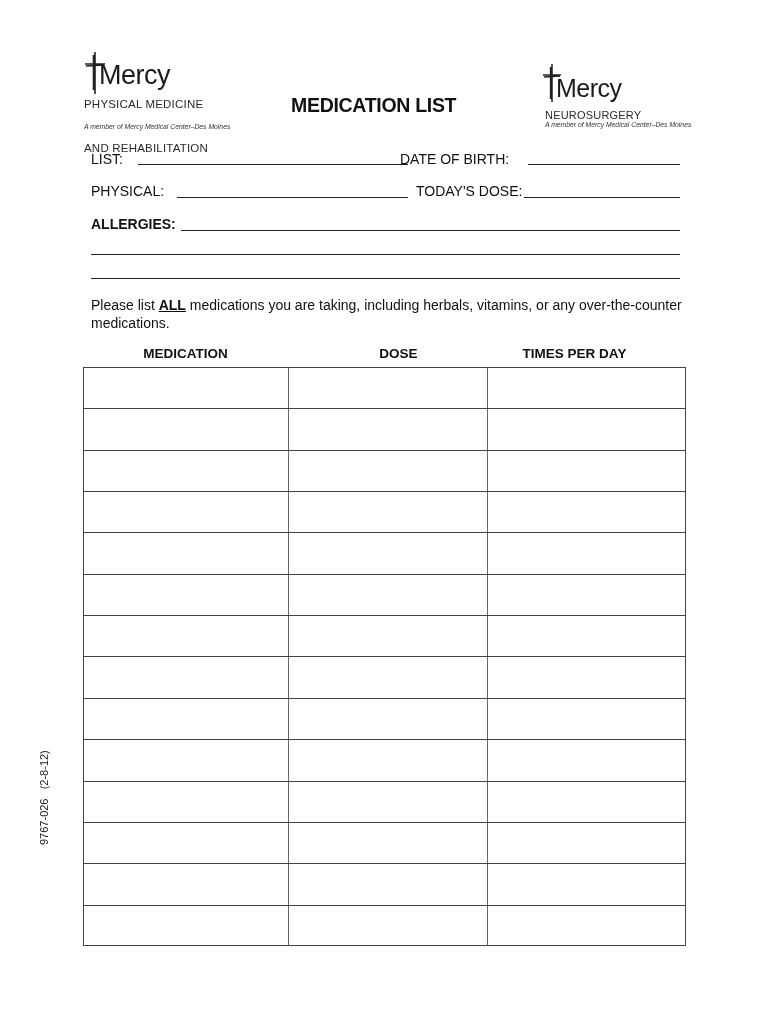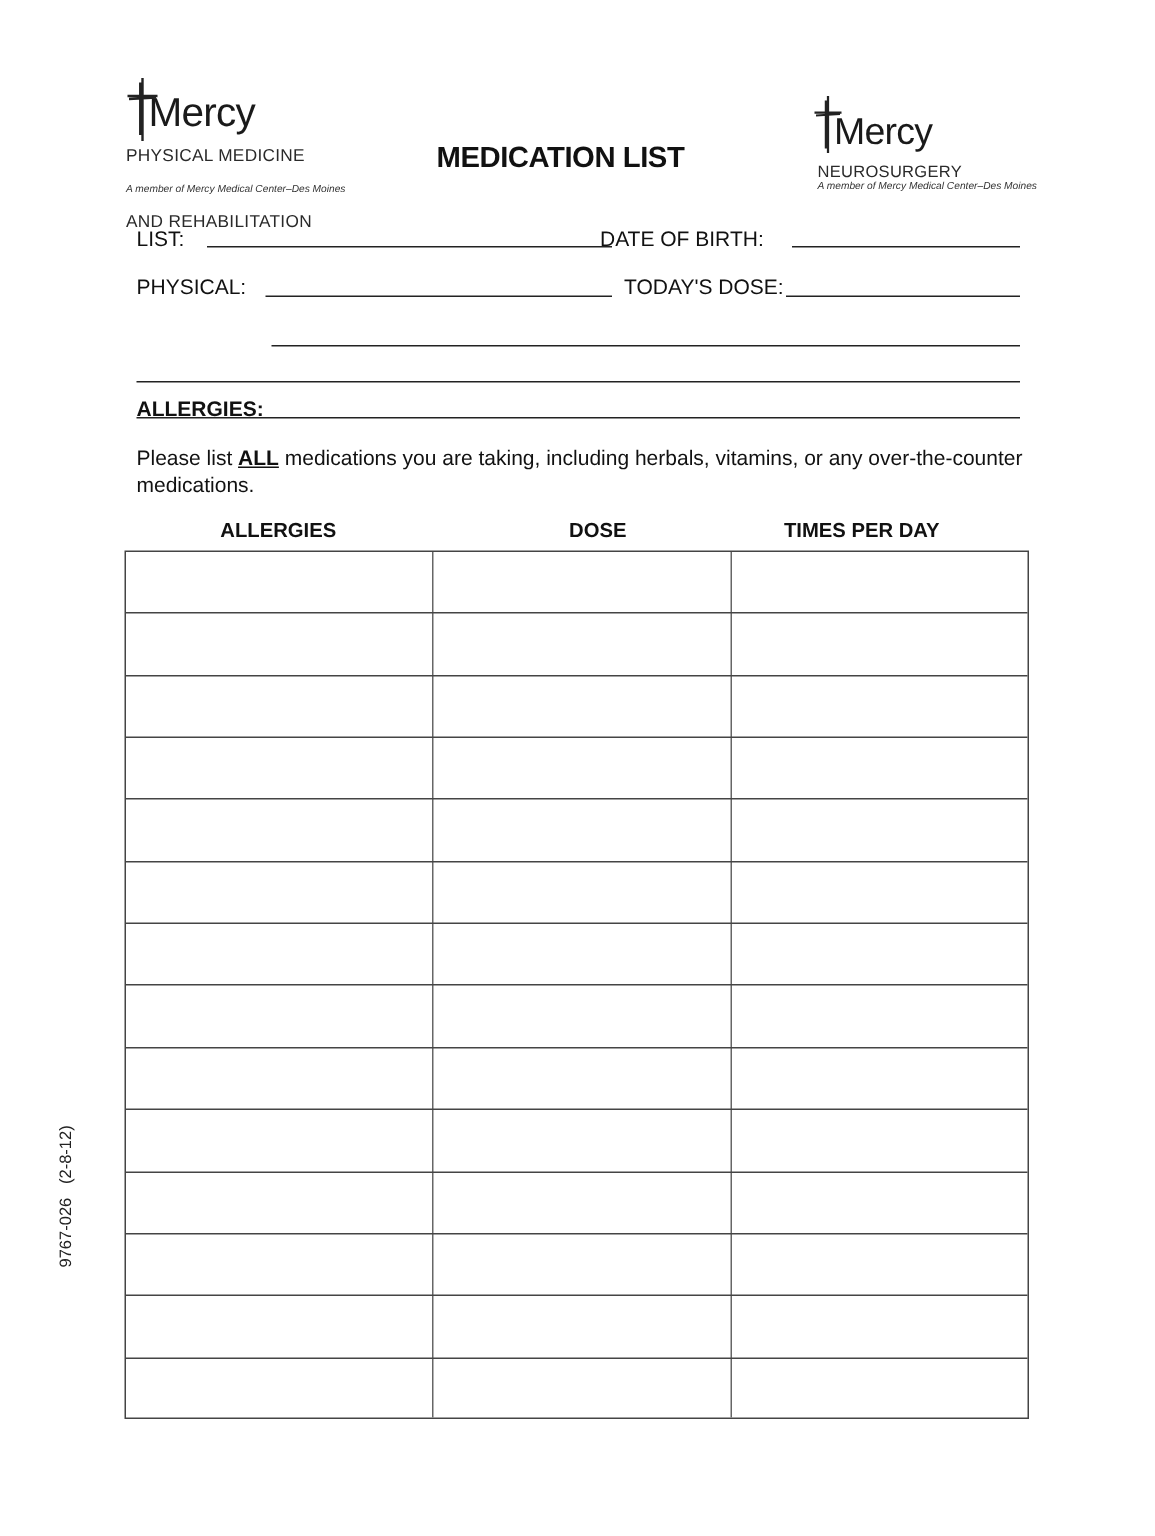--- a/index.html
+++ b/index.html
@@ -58,28 +58,28 @@
 <div class="lbl" style="left:91px; top:151px;">LIST:</div>
 <div class="line" style="left:138px; top:164px; width:270px;"></div>
 <div class="lbl" style="left:400px; top:151px;">DATE OF BIRTH:</div>
 <div class="line" style="left:528px; top:164px; width:152px;"></div>
 
 <div class="lbl" style="left:91px; top:183px;">PHYSICAL:</div>
 <div class="line" style="left:177px; top:197px; width:231px;"></div>
 <div class="lbl" style="left:416px; top:183px;">TODAY'S DOSE:</div>
 <div class="line" style="left:524px; top:197px; width:156px;"></div>
 
-<div class="lbl bold" style="left:91px; top:216px;margin-top:48px;">ALLERGIES:</div>
+<div class="lbl bold" style="left:91px; top:216px;">ALLERGIES:</div>
 <div class="line" style="left:181px; top:230px; width:499px;"></div>
 <div class="line" style="left:91px; top:254px; width:589px;"></div>
 <div class="line" style="left:91px; top:278px; width:589px;"></div>
 
 <div class="instr"><span>Please list </span><u>ALL</u><span> medications you are taking, including herbals, vitamins, or any over-the-counter medications.</span></div>
 
-<div class="colhead" style="left:83px; width:205px;">ALLERGIES</div>
+<div class="colhead" style="left:83px; width:205px;">MEDICATION</div>
 <div class="colhead" style="left:299px; width:199px;">DOSE</div>
 <div class="colhead" style="left:475px; width:199px;">TIMES PER DAY</div>
 
 <div class="table">
   <div class="vdiv" style="left:204px;"></div>
   <div class="vdiv" style="left:403px;"></div>
 
   <div class="row" style="top:0px;">
       <div class="cell" style="left:0;width:204px;"></div>
       <div class="cell" style="left:204px;width:199px;"></div>

